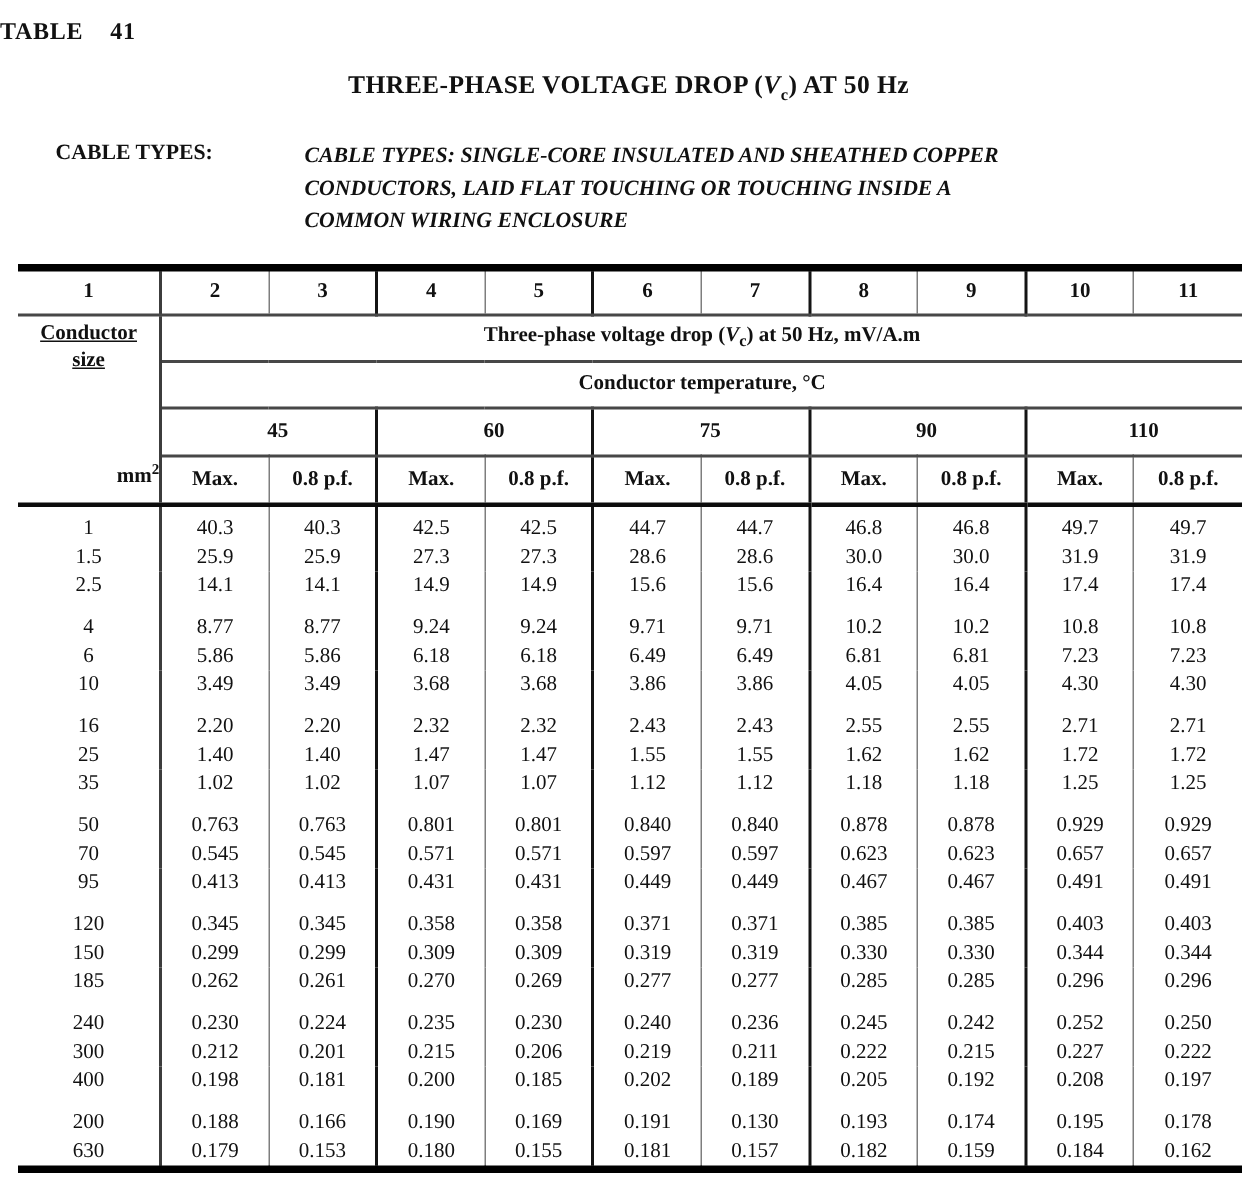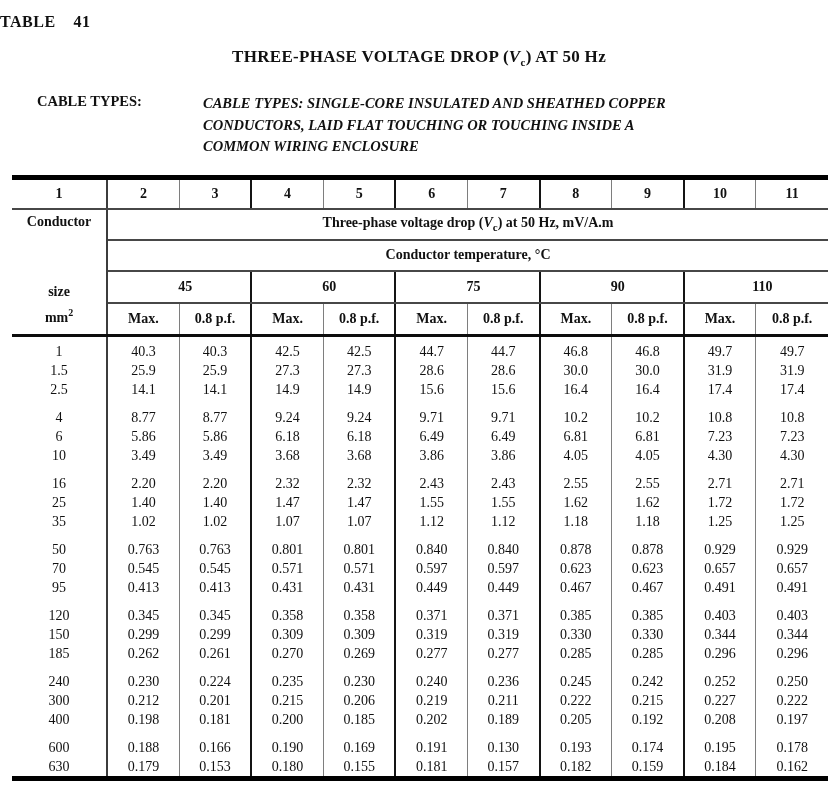--- a/index.html
+++ b/index.html
@@ -50,22 +50,22 @@
   tr.numbers th { height:28px; border-bottom:2px solid #474747; }
   th.span-head { height:29px; border-bottom:2px solid #474747; }
   tr.temps th { height:30px; border-bottom:2px solid #474747;padding-left:12px; }
   tr.subhead th { height:30px; border-bottom:3px solid #0c0c0c;margin-left:17px; }
   td.left-cell {
     border-right:2px solid #3c3c3c;
     border-bottom:3px solid #0c0c0c;
     font-weight:bold; font-size:14px;
   }
   .left-inner { display:flex; flex-direction:column; height:118px; }
-  .left-cond { flex:1 1 auto; display:flex; flex-direction:column; justify-content:space-between; line-height:18px; }
-  .left-unit { flex:0 0 30px; display:flex; align-items:center; justify-content:center; }
+  .left-cond { flex:1 1 auto; display:flex; flex-direction:column; justify-content:flex-start; line-height:18px;text-decoration:underline; }
+  .left-unit { flex:0 0 30px; display:flex; align-items:center; justify-content:flex-end; }
   
   .b-main  { border-right:2px solid #3c3c3c; }
   .b-thin  { border-right:1px solid #7e7e7e; }
   .b-group { border-right:2px solid #141414; }
   .b-last  { border-right:none; }
   
   tbody td { height:19px; line-height:19px; font-size:14px; }
   tbody tr.first td { padding-top:5px; }
   tbody tr.gap td { padding-top:9px; }
 </style>
@@ -385,21 +385,21 @@
         <td class="b-thin">0.200</td>
         <td class="b-group">0.185</td>
         <td class="b-thin">0.202</td>
         <td class="b-group">0.189</td>
         <td class="b-thin">0.205</td>
         <td class="b-group">0.192</td>
         <td class="b-thin">0.208</td>
         <td class="b-last">0.197</td>
       </tr>
       <tr class="gap">
-        <td class="b-main">600</td>
+        <td class="b-main">200</td>
         <td class="b-thin">0.188</td>
         <td class="b-group">0.166</td>
         <td class="b-thin">0.190</td>
         <td class="b-group">0.169</td>
         <td class="b-thin">0.191</td>
         <td class="b-group">0.130</td>
         <td class="b-thin">0.193</td>
         <td class="b-group">0.174</td>
         <td class="b-thin">0.195</td>
         <td class="b-last">0.178</td>

